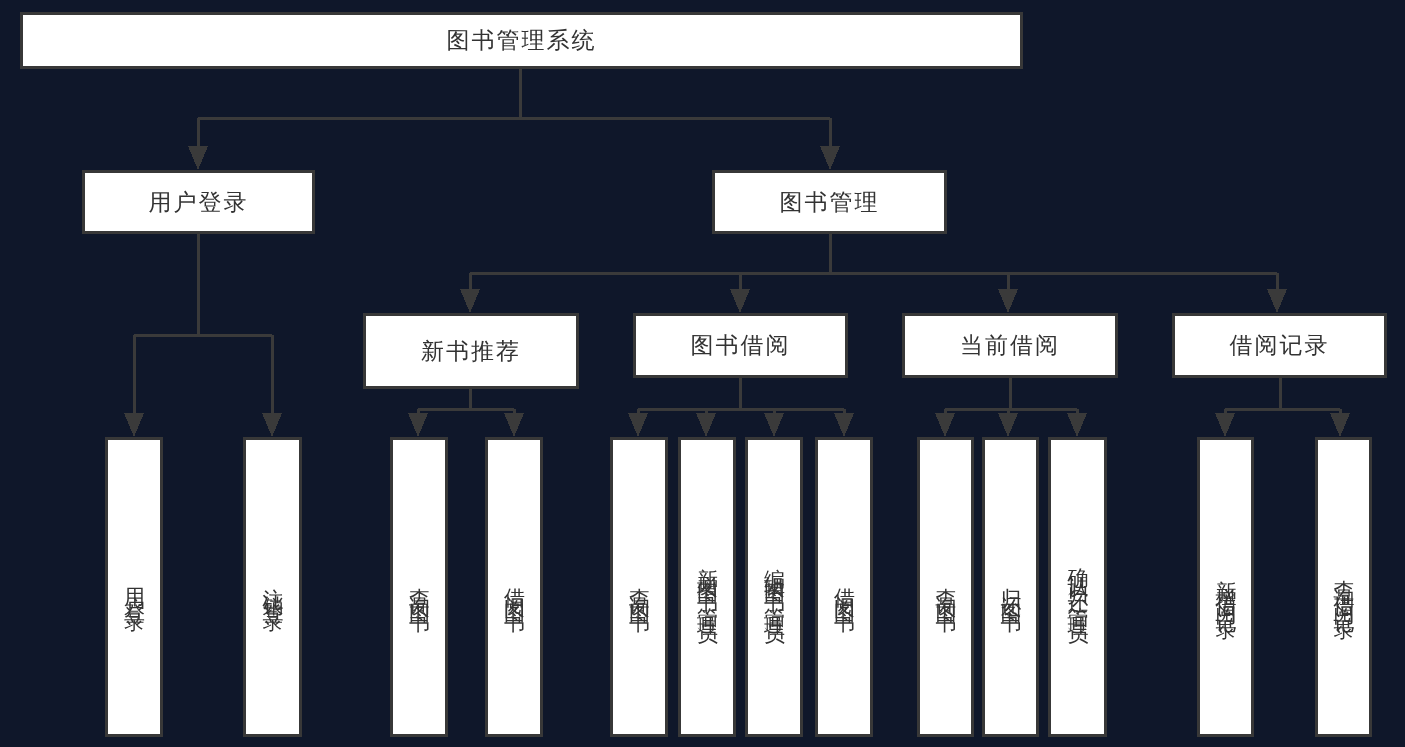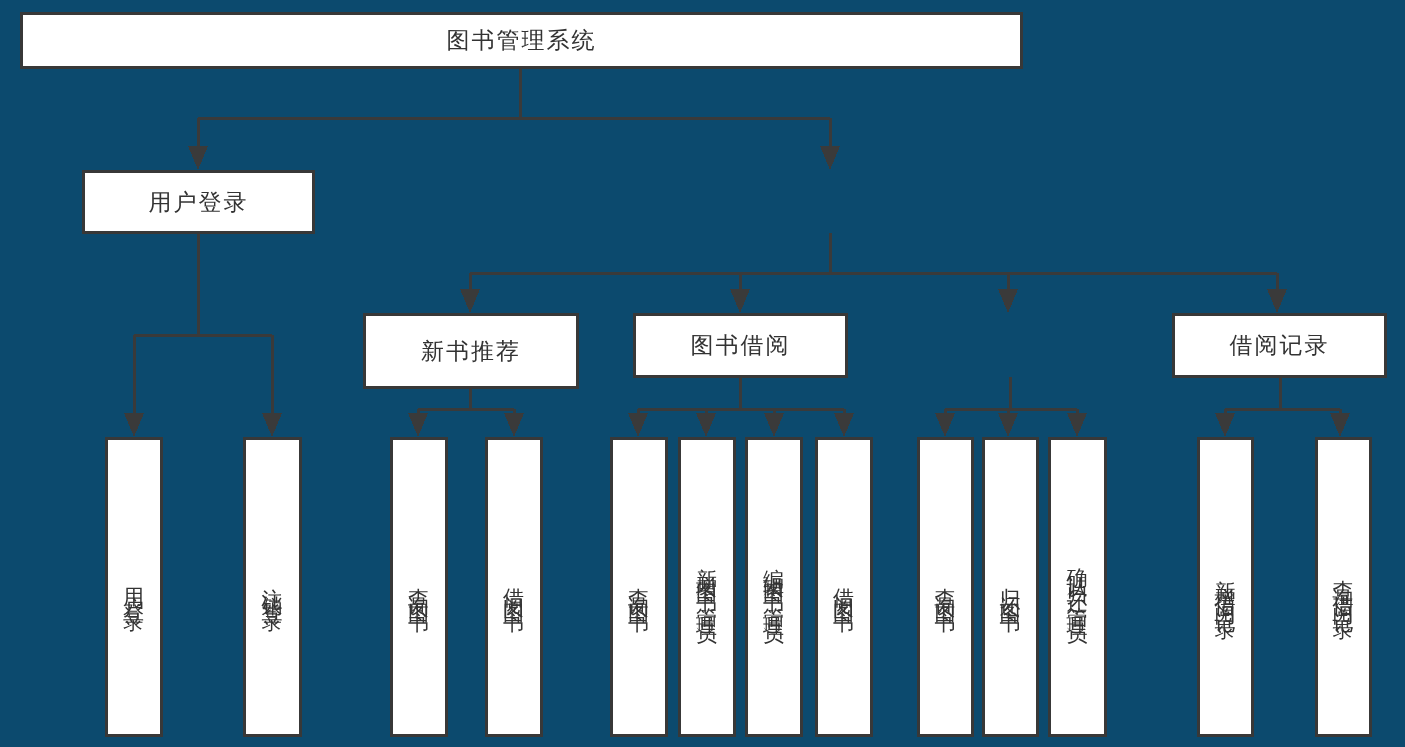--- a/index.html
+++ b/index.html
@@ -1,18 +1,18 @@
 <!DOCTYPE html>
 <html><head>
 <meta charset="utf-8">
 <style>
   html,body{margin:0;padding:0;background:#fff;}
   .stage{
-    position:relative;width:1405px;height:747px;background:#0c4a6e;overflow:hidden;
-    font-family:Liberation Sans, sans-serif;
+    position:relative;width:1405px;height:747px;background:#0f172a;overflow:hidden;
+    font-family:Liberation Serif, serif;
   }
   svg.connectors{position:absolute;left:0;top:0;width:1405px;height:747px;}
   svg.connectors path{stroke:#3a3a3a;stroke-width:3;fill:none;}
   svg.connectors polygon{fill:#3a3a3a;stroke:none;}
   .box{
     position:absolute;background:#fff;border:3px solid #383838;box-sizing:border-box;
     display:flex;align-items:center;justify-content:center;
     color:#333;font-size:23px;letter-spacing:2px;white-space:nowrap;
   }
   .leaf span{
@@ -83,26 +83,32 @@
     </g>
   </svg>
 
   <div id="r0" class="box">
     <span>图书管理系统</span>
   </div>
 
   <div id="a0" class="box">
     <span>用户登录</span>
   </div>
+  <div id="a1" class="box">
+    <span>图书管理</span>
+  </div>
 
   <div id="b0" class="box">
     <span>新书推荐</span>
   </div>
   <div id="b1" class="box">
     <span>图书借阅</span>
+  </div>
+  <div id="b2" class="box">
+    <span>当前借阅</span>
   </div>
   <div id="b3" class="box">
     <span>借阅记录</span>
   </div>
 
   <div id="c0" class="box leaf">
     <span>用户登录</span>
   </div>
   <div id="c1" class="box leaf">
     <span>注销登录</span>

